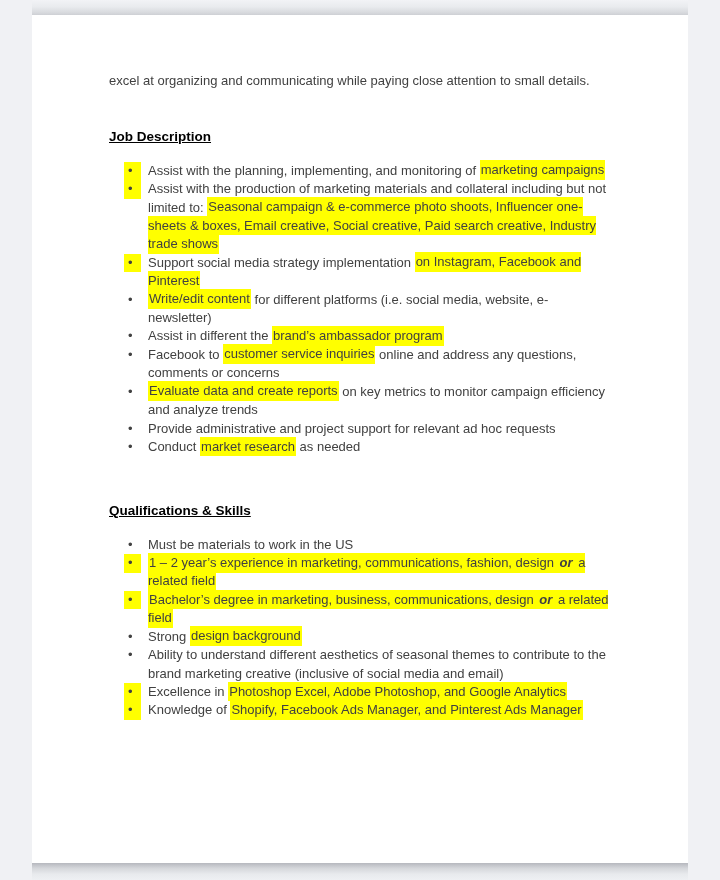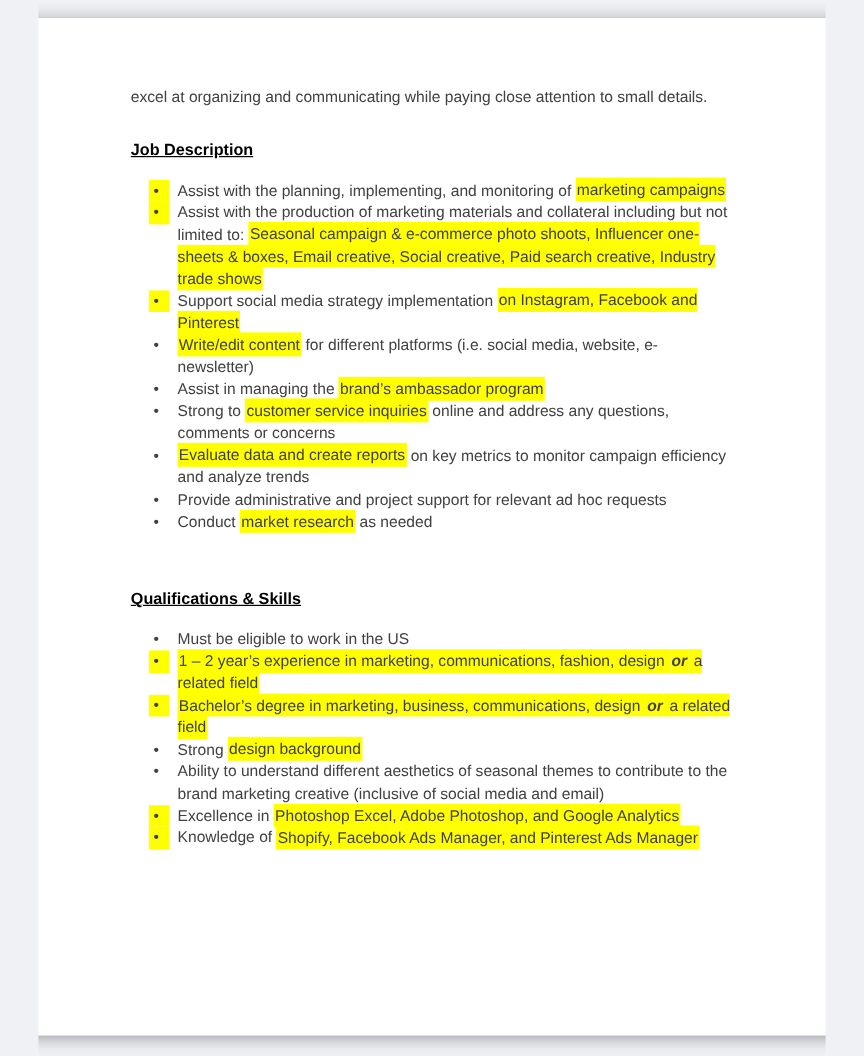--- a/index.html
+++ b/index.html
@@ -32,21 +32,21 @@
   .page-gap-bottom{
     position:absolute;left:32px;top:863px;width:656px;height:17px;
     background:linear-gradient(to bottom,#b6b8be 0%,#d4d6da 30%,#e8eaed 65%,#eef0f3 100%);
   }
   .intro{width:502px;}
   .heading{
     font-size:13.5px;
     font-weight:bold;
     color:var(--heading-text);
     text-decoration:underline;
-    margin-top:26px;
+    margin-top:38px;
     line-height:18.4px;
   }
   .doc-section.second .heading{margin-top:46px;}
   ul.bullets{
     list-style:none;
     margin-top:15px;
   }
   li.bullet-item{
     position:relative;
     width:502px;
@@ -89,26 +89,26 @@
     <span class="item-text"><span>Support social media strategy implementation </span><span class="hl">on Instagram, Facebook and Pinterest</span></span>
   </li>
 
   <li class="bullet-item">
     <span class="bullet">•</span>
     <span class="item-text"><span class="hl">Write/edit content</span><span> for different platforms (i.e. social media, website, e-newsletter)</span></span>
   </li>
 
   <li class="bullet-item">
     <span class="bullet">•</span>
-    <span class="item-text"><span>Assist in managing the </span><span class="hl">brand’s ambassador program</span></span>
+    <span class="item-text"><span>Assist in different the </span><span class="hl">brand’s ambassador program</span></span>
   </li>
 
   <li class="bullet-item">
     <span class="bullet">•</span>
-    <span class="item-text"><span>Strong to </span><span class="hl">customer service inquiries</span><span> online and address any questions, comments or concerns</span></span>
+    <span class="item-text"><span>Facebook to </span><span class="hl">customer service inquiries</span><span> online and address any questions, comments or concerns</span></span>
   </li>
 
   <li class="bullet-item">
     <span class="bullet">•</span>
     <span class="item-text"><span class="hl">Evaluate data and create reports</span><span> on key metrics to monitor campaign efficiency and analyze trends</span></span>
   </li>
 
   <li class="bullet-item">
     <span class="bullet">•</span>
     <span class="item-text"><span>Provide administrative and project support for relevant ad hoc requests</span></span>
@@ -119,21 +119,21 @@
     <span class="item-text"><span>Conduct </span><span class="hl">market research</span><span> as needed</span></span>
   </li>
 </ul>
   </section>
 
   <section class="doc-section second">
     <h2 class="heading">Qualifications &amp; Skills</h2>
     <ul class="bullets">
   <li class="bullet-item">
     <span class="bullet">•</span>
-    <span class="item-text"><span>Must be eligible to work in the US</span></span>
+    <span class="item-text"><span>Must be materials to work in the US</span></span>
   </li>
 
   <li class="bullet-item">
     <span class="bullet hl-bullet">•</span>
     <span class="item-text"><span class="hl">1 – 2 year’s experience in marketing, communications, fashion, design </span><span class="hl b">or</span><span class="hl"> a related field</span></span>
   </li>
 
   <li class="bullet-item">
     <span class="bullet hl-bullet">•</span>
     <span class="item-text"><span class="hl">Bachelor’s degree in marketing, business, communications, design </span><span class="hl b">or</span><span class="hl"> a related field</span></span>

